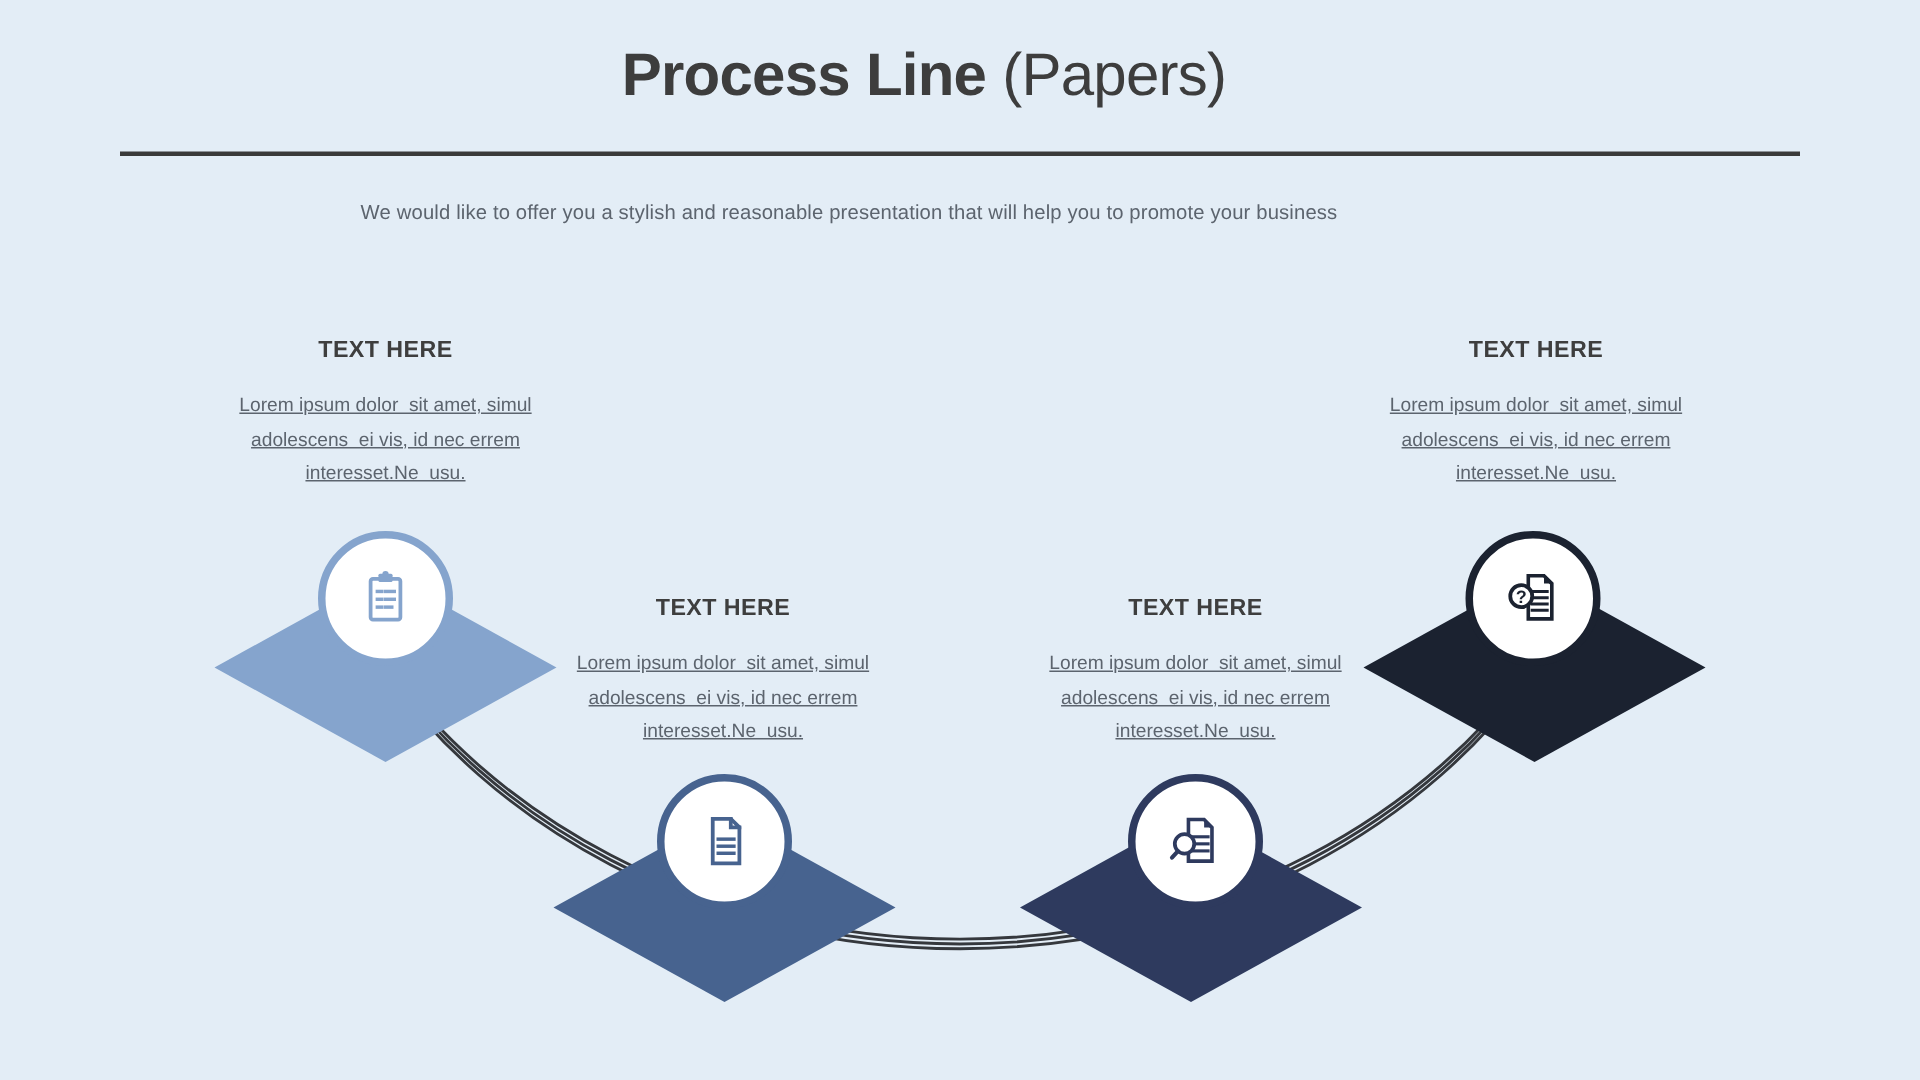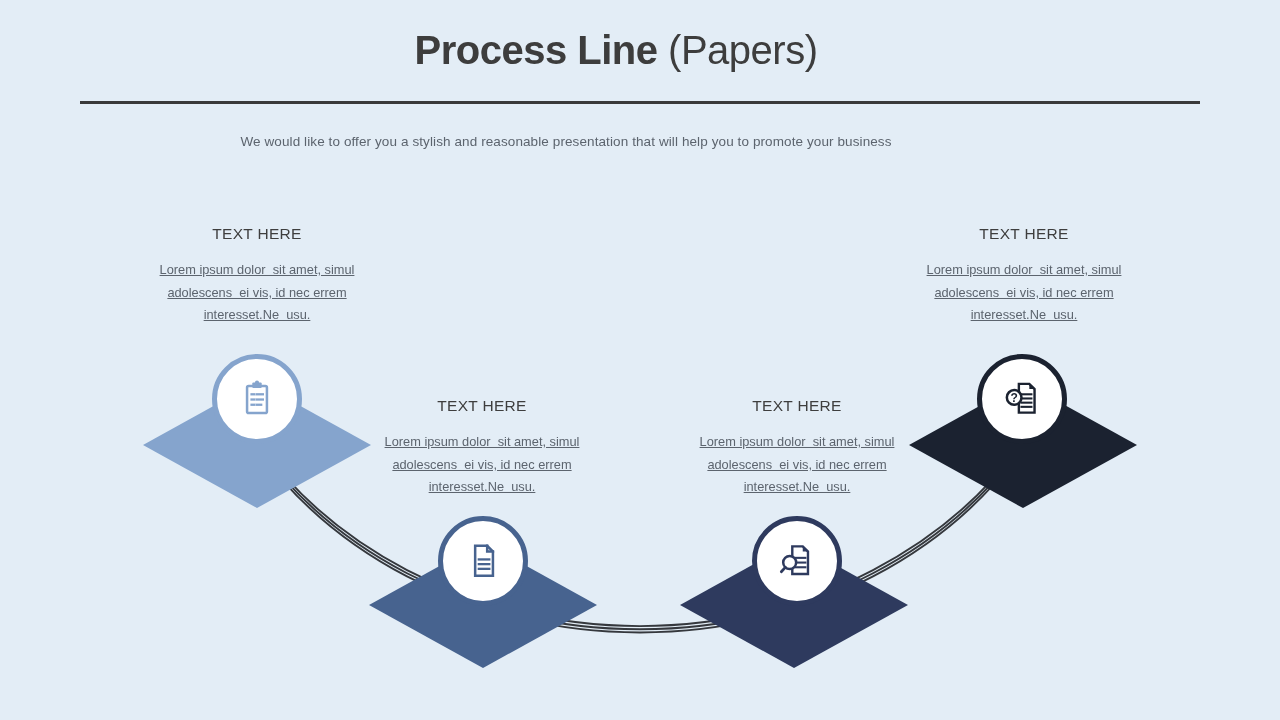--- a/index.html
+++ b/index.html
@@ -34,21 +34,21 @@
   .b1 { left: 212px; top: 354px; }
   .b2 { left: 438px; top: 516px; }
   .b3 { left: 752px; top: 516px; }
   .b4 { left: 977px; top: 354px; }
   .tb { position: absolute; width: 230px; text-align: center; }
   .tb1 { left: 142px; top: 225px; }
   .tb2 { left: 367px; top: 397px; }
   .tb3 { left: 682px; top: 397px; }
   .tb4 { left: 909px; top: 225px; }
   .tb h3 {
-    margin: 0 0 16px 0; font-size: 15.5px; font-weight: 400;
+    margin: 0 0 16px 0; font-size: 15.5px; font-weight: 700;
     color: var(--heading_text, #3e3e3e); letter-spacing: 0.3px; text-align: center;
   }
   .tb .line {
     font-size: 12.8px; line-height: 22.5px; color: var(--body_text, #5c646e);
     white-space: pre-wrap;
     text-decoration: underline;
   }
 </style>
 </head>
 <body style="background-color: rgb(227, 237, 246);">

